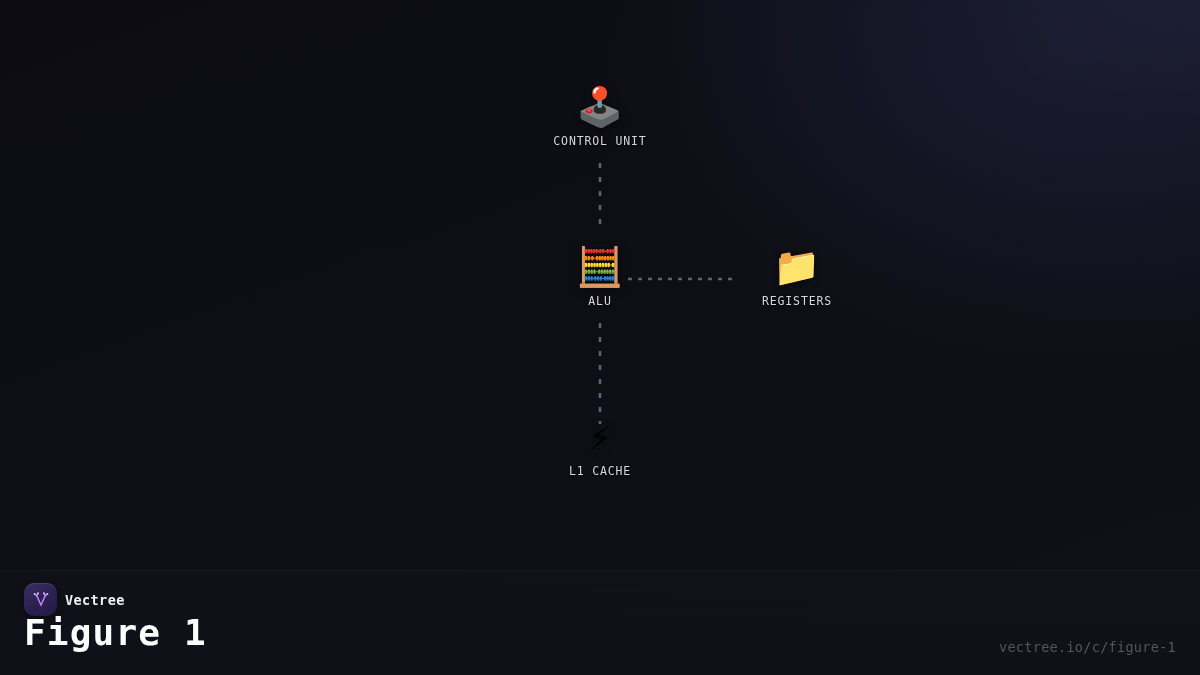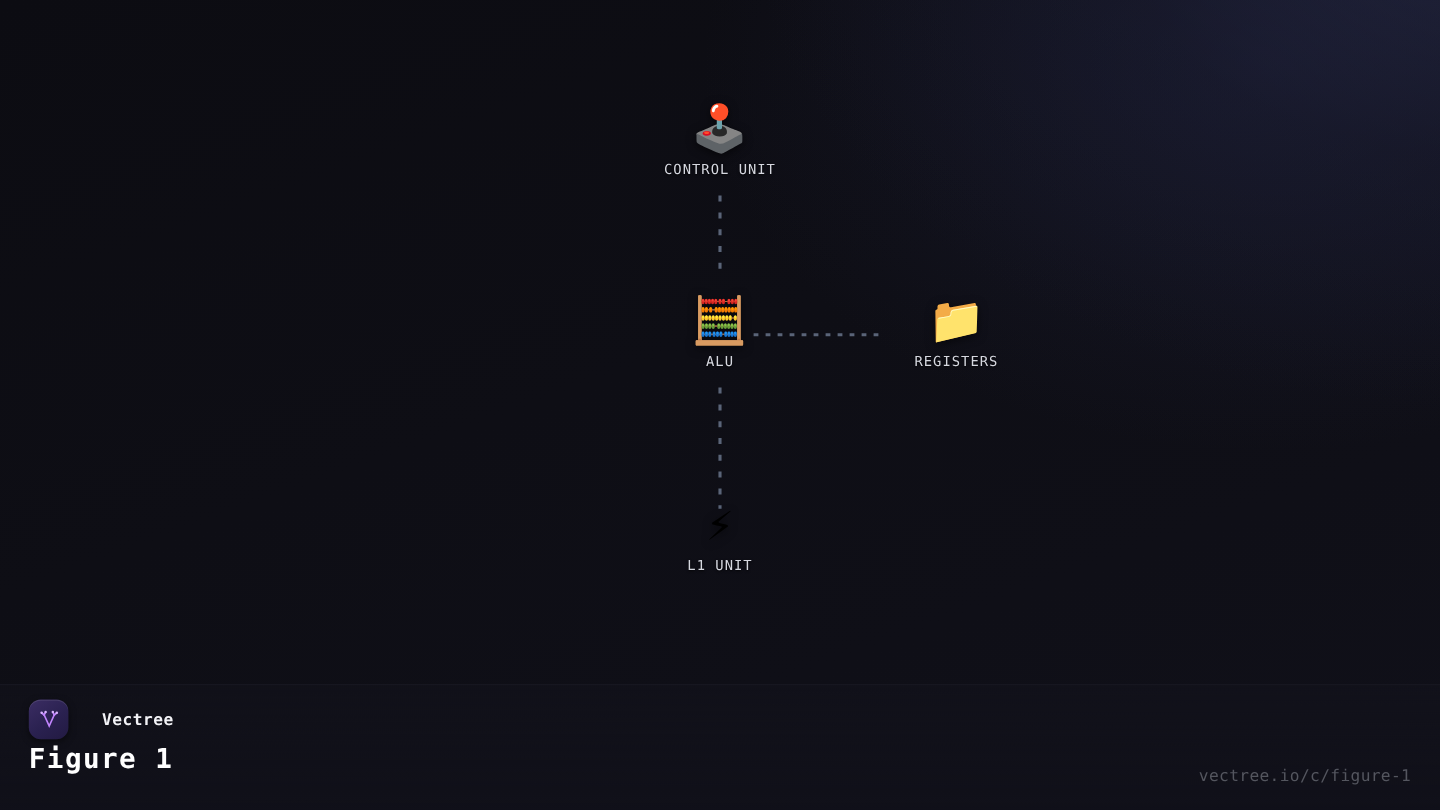--- a/index.html
+++ b/index.html
@@ -67,41 +67,41 @@
     left:0; bottom:0;
     width:1200px; height:105px;
     background:linear-gradient(180deg, rgba(20,20,30,0.35) 0%, rgba(17,17,26,0.75) 55%, rgba(16,16,25,0.92) 100%);
     border-top:1px solid rgba(255,255,255,0.030);
   }
   #brand-row {
     position:absolute;
     left:24px; top:12px;
     display:flex;
     align-items:center;
-    gap:28px;
+    gap:8px;
   }
   #brand-logo {
     width:33px; height:33px;
     border-radius:10px;
     background:linear-gradient(145deg, #3b2d63 0%, #2a2150 55%, #221a42 100%);
     box-shadow:inset 0 1px 0 rgba(255,255,255,0.10), 0 2px 6px rgba(0,0,0,0.5);
     display:flex; align-items:center; justify-content:center;
   }
   #brand-name {
     font-family:"DejaVu Sans Mono", monospace;
     font-size:13.5px;
     font-weight:bold;
     color:#f2f2f6;
     letter-spacing:0.4px;
   }
   #figure-title {
     position:absolute;
     left:24px; top:42px;
     font-family:"DejaVu Sans Mono", monospace;
-    font-size:23px;
+    font-size:36px;
     font-weight:bold;
     color:#ffffff;
     letter-spacing:1.2px;
     line-height:40px;
   }
   #figure-url {
     position:absolute;
     right:24px; bottom:20px;
     font-family:"DejaVu Sans Mono", monospace;
     font-size:13.5px;
@@ -136,21 +136,21 @@
       <div class="node-label">ALU</div>
     </div>
 
     <div class="node" style="left:797px; top:244px;">
       <div class="node-icon">📁</div>
       <div class="node-label">REGISTERS</div>
     </div>
 
     <div class="node" style="left:600px; top:414px;">
       <div class="node-icon">⚡</div>
-      <div class="node-label">L1 UNIT</div>
+      <div class="node-label">L1 CACHE</div>
     </div>
 
   </div>
 
   <div id="footer">
 
     <div id="brand-row">
       <div id="brand-logo">
         <svg width="20" height="20" viewBox="0 0 24 24" aria-hidden="true">
           <g stroke="#c084fc" stroke-width="1.7" stroke-linecap="round" fill="none">

